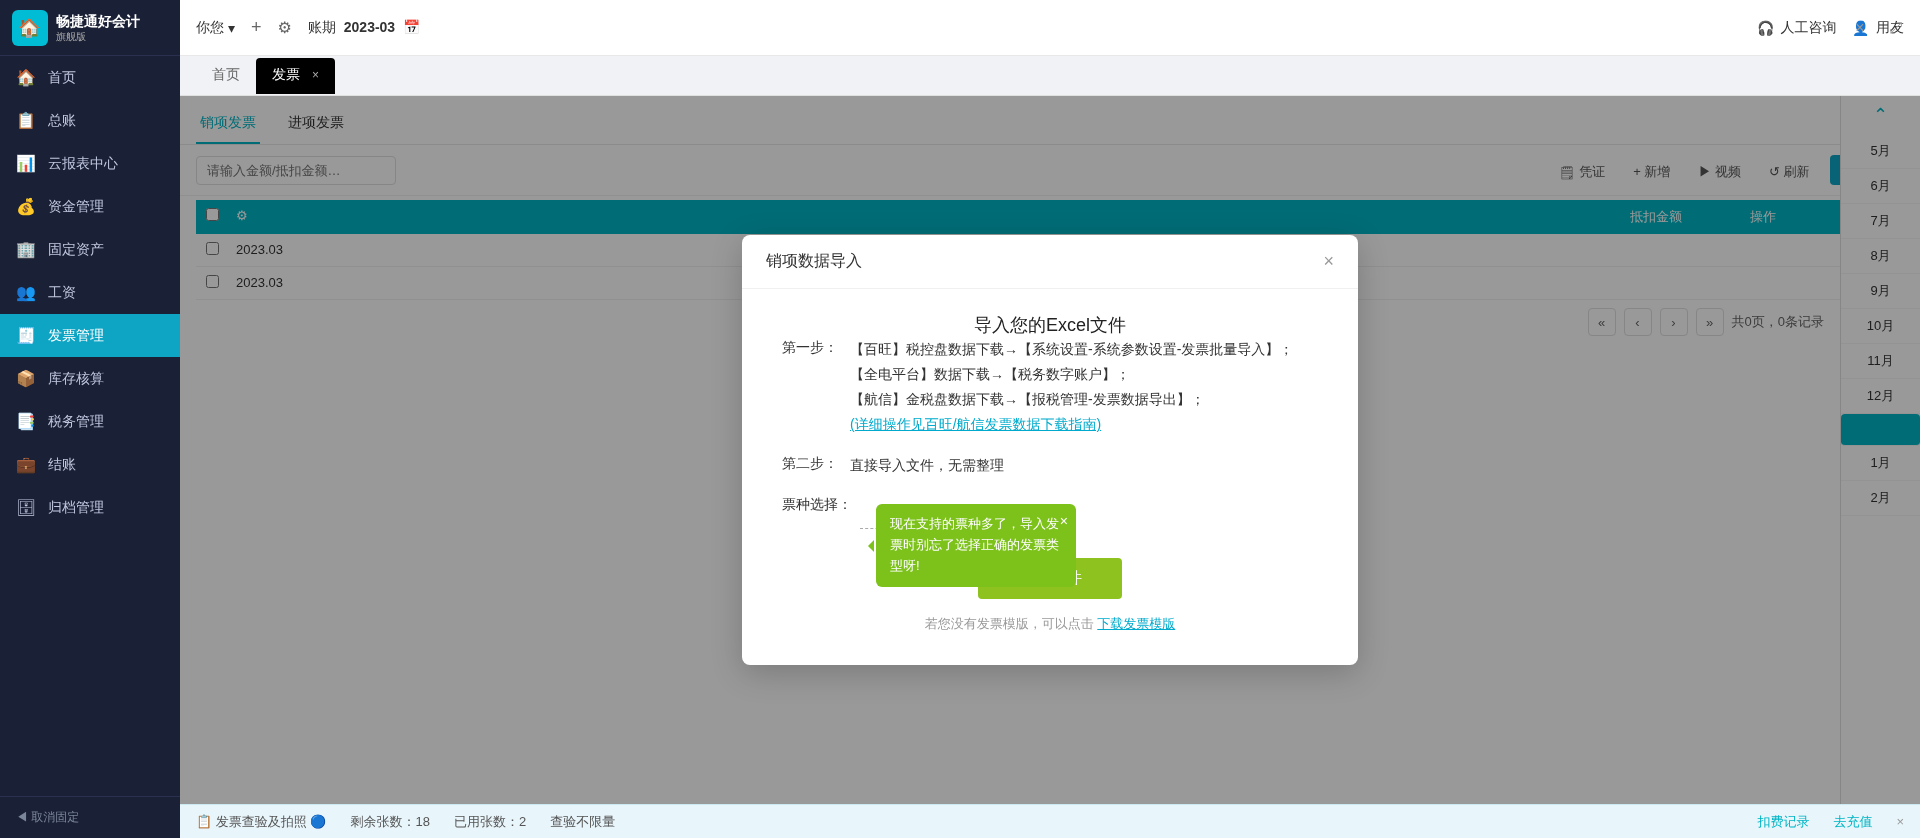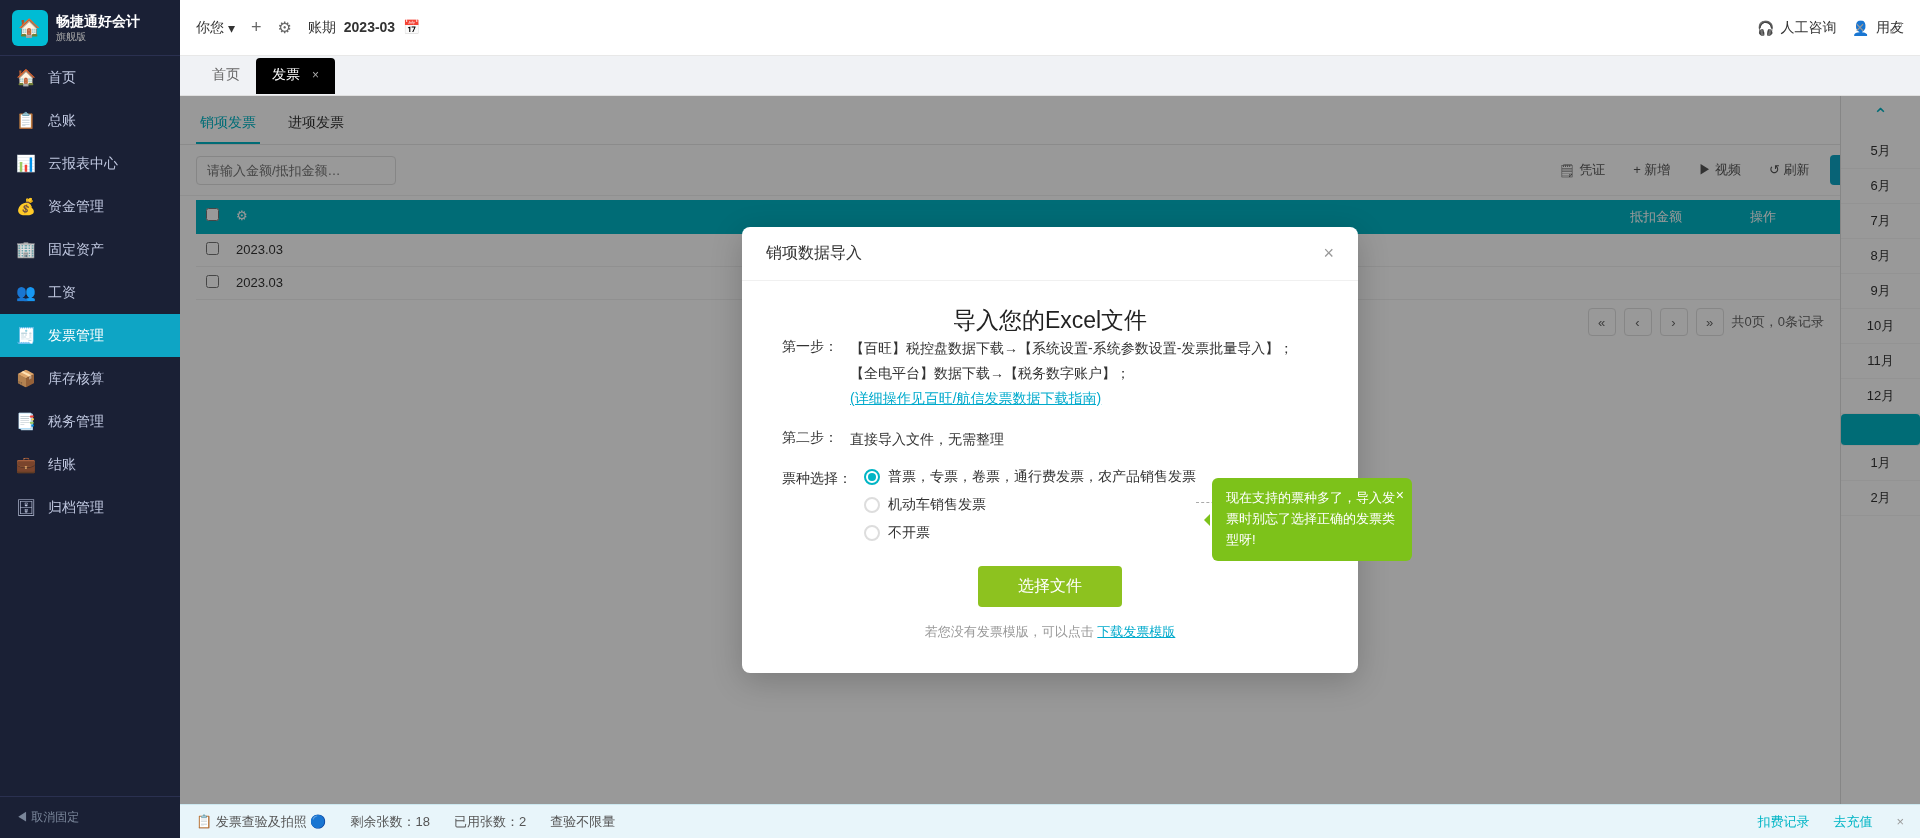--- a/index.html
+++ b/index.html
@@ -41,21 +41,21 @@
 
     
     .page-content { flex: 1; background: #fff; padding: 0; position: relative; overflow: hidden; }
 
     
     .invoice-tabs { display: flex; padding: 12px 16px 0; border-bottom: 1px solid #e8e8e8; gap: 24px; background: #fff; }
     .invoice-tab { padding: 6px 4px 10px; cursor: pointer; color: #333; font-size: 14px; border-bottom: 2px solid transparent; }
     .invoice-tab.active { color: #00b5c5; border-bottom: 2px solid #00b5c5; font-weight: 500; }
 
     
-    .invoice-toolbar { display: flex; align-items: center; padding: 10px 16px; gap: 12px; background: #fff; border-bottom: 1px solid #f0f0f0; }
+    .invoice-toolbar { display: flex; align-items: flex-end; padding: 10px 16px; gap: 12px; background: #fff; border-bottom: 1px solid #f0f0f0; }
     .search-input { border: 1px solid #e0e0e0; border-radius: 4px; padding: 6px 10px; font-size: 13px; color: #999; width: 200px; }
     .toolbar-spacer { flex: 1; }
     .toolbar-btn { display: flex; align-items: center; gap: 4px; color: #555; font-size: 13px; cursor: pointer; padding: 4px 8px; }
     .btn-period-teal { background: #0ea5c5; color: #fff; padding: 6px 16px; border-radius: 4px; cursor: pointer; font-size: 13px; }
 
     
     .month-panel { position: absolute; right: 0; top: 0; width: 80px; background: #fff; border-left: 1px solid #e0e0e0; height: 100%; display: flex; flex-direction: column; align-items: center; }
     .month-panel-up { color: #00b5c5; font-size: 18px; cursor: pointer; padding: 8px; }
     .month-item { width: 100%; text-align: center; padding: 8px 4px; font-size: 13px; color: #333; cursor: pointer; border-bottom: 1px solid #f5f5f5; }
     .month-item.active { background: #00b5c5; color: #fff; border-radius: 4px; }
@@ -66,21 +66,21 @@
     .bottom-bar a { color: #00b5c5; text-decoration: none; }
     .bottom-close { margin-left: auto; color: #999; cursor: pointer; }
 
     
     .modal-overlay { position: absolute; top: 0; left: 0; right: 0; bottom: 0; background: rgba(0,0,0,0.4); z-index: 100; display: flex; align-items: center; justify-content: center; }
     .modal { background: #fff; border-radius: 8px; width: 616px; max-height: 90vh; overflow: visible; position: relative; box-shadow: 0 8px 32px rgba(0,0,0,0.2); }
     .modal-header { display: flex; align-items: center; justify-content: space-between; padding: 16px 24px; border-bottom: 1px solid #f0f0f0; }
     .modal-title { font-size: 16px; font-weight: 500; color: #333; }
     .modal-close { cursor: pointer; color: #999; font-size: 18px; }
     .modal-body { padding: 24px 40px 32px; }
-    .modal-main-title { text-align: center; font-size: 23px; font-weight: 500; color: #222; }
+    .modal-main-title { text-align: center; font-size: 18px; font-weight: 500; color: #222; }
     .step-row { display: flex; align-items: flex-start; margin-bottom: 16px; }
     .step-label { font-size: 14px; color: #333; font-weight: 500; min-width: 60px; white-space: nowrap; margin-right: 8px; margin-top: 2px; }
     .step-content { font-size: 14px; color: #333; line-height: 1.8; }
     .ticket-section { margin-top: 16px; }
     .radio-group { display: flex; flex-direction: column; gap: 10px; margin-left: 4px; }
     .radio-item { display: flex; align-items: center; gap: 8px; cursor: pointer; font-size: 14px; color: #333; }
     .radio-circle { width: 16px; height: 16px; border-radius: 50%; border: 2px solid #ddd; display: flex; align-items: center; justify-content: center; flex-shrink: 0; }
     .radio-circle.checked { border-color: #00b5c5; background: #fff; }
     .radio-circle.checked::after { content: ''; width: 8px; height: 8px; border-radius: 50%; background: #00b5c5; display: block; }
     .select-file-btn { display: block; margin: 24px auto 16px; background: #8dc21f; color: #fff; border: none; border-radius: 4px; padding: 10px 40px; font-size: 16px; cursor: pointer; }
@@ -284,48 +284,33 @@
           <span class="modal-close">×</span>
         </div>
         <div class="modal-body">
           <div class="modal-main-title">导入您的Excel文件</div>
 
           <div class="step-row">
             <span class="step-label">第一步：</span>
             <div class="step-content">
               <div>【百旺】税控盘数据下载→【系统设置-系统参数设置-发票批量导入】；</div>
               <div>【全电平台】数据下载→【税务数字账户】；</div>
+              <div>【航信】金税盘数据下载→【报税管理-发票数据导出】；</div>
               <div style="color: #00aacc; text-decoration: underline; cursor: pointer;">(详细操作见百旺/航信发票数据下载指南)</div>
             </div>
           </div>
 
           <div class="step-row">
             <span class="step-label">第二步：</span>
             <div class="step-content">直接导入文件，无需整理</div>
           </div>
 
           <div class="ticket-section">
             <div style="display:flex; align-items:flex-start; gap: 0; position: relative;">
               <span class="step-label" style="white-space:nowrap;">票种选择：</span>
-              <div class="radio-group">
-                <label class="radio-item">
-                  <div class="radio-circle checked">
-                    <span></span>
-                  </div>
-                  <span>普票，专票，卷票，通行费发票，农产品销售发票</span>
-                </label>
-                <label class="radio-item">
-                  <div class="radio-circle"></div>
-                  <span>机动车销售发票</span>
-                </label>
-                <label class="radio-item">
-                  <div class="radio-circle"></div>
-                  <span>不开票</span>
-                </label>
-              </div>
 
               <div style="position:relative; display:flex; align-items:center;">
                 <div style="width: 60px; height: 2px; border-top: 1px dashed #aaa; margin-top: 30px;"></div>
                 <div style="width: 10px; height: 10px; border-radius: 50%; background: #7dc21a; border: 2px solid #fff; box-shadow: 0 0 0 2px #7dc21a; margin-top: 30px;"></div>
                 <div class="tooltip-bubble" style="position:absolute; left: 16px; top: 10px;">
                   <span>现在支持的票种多了，导入发票时别忘了选择正确的发票类型呀!</span>
                   <span class="tooltip-close">×</span>
                 </div>
               </div>
             </div>

